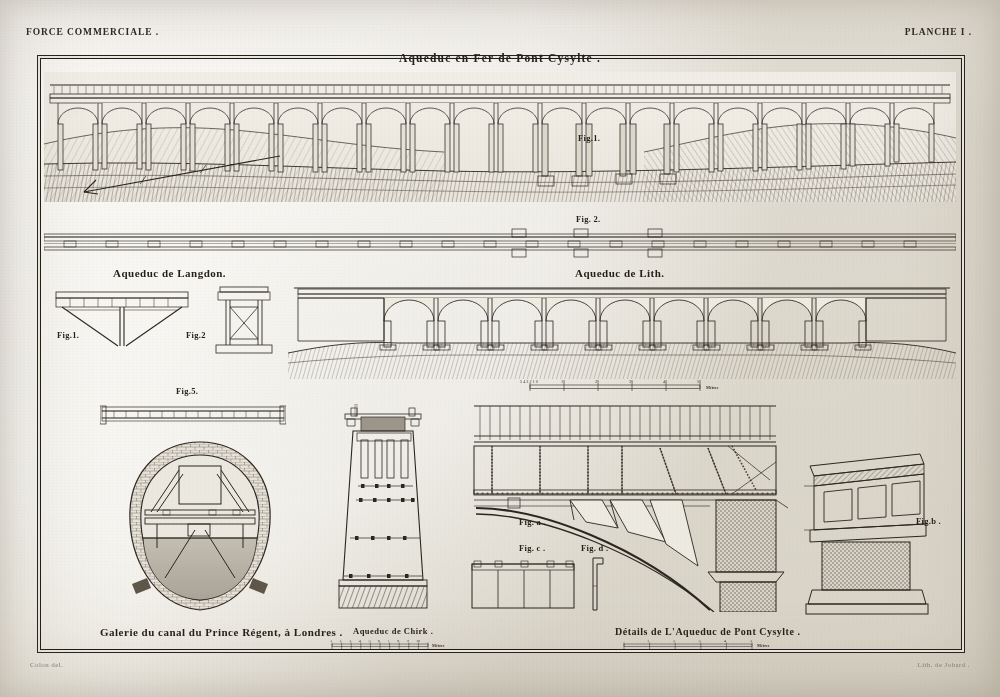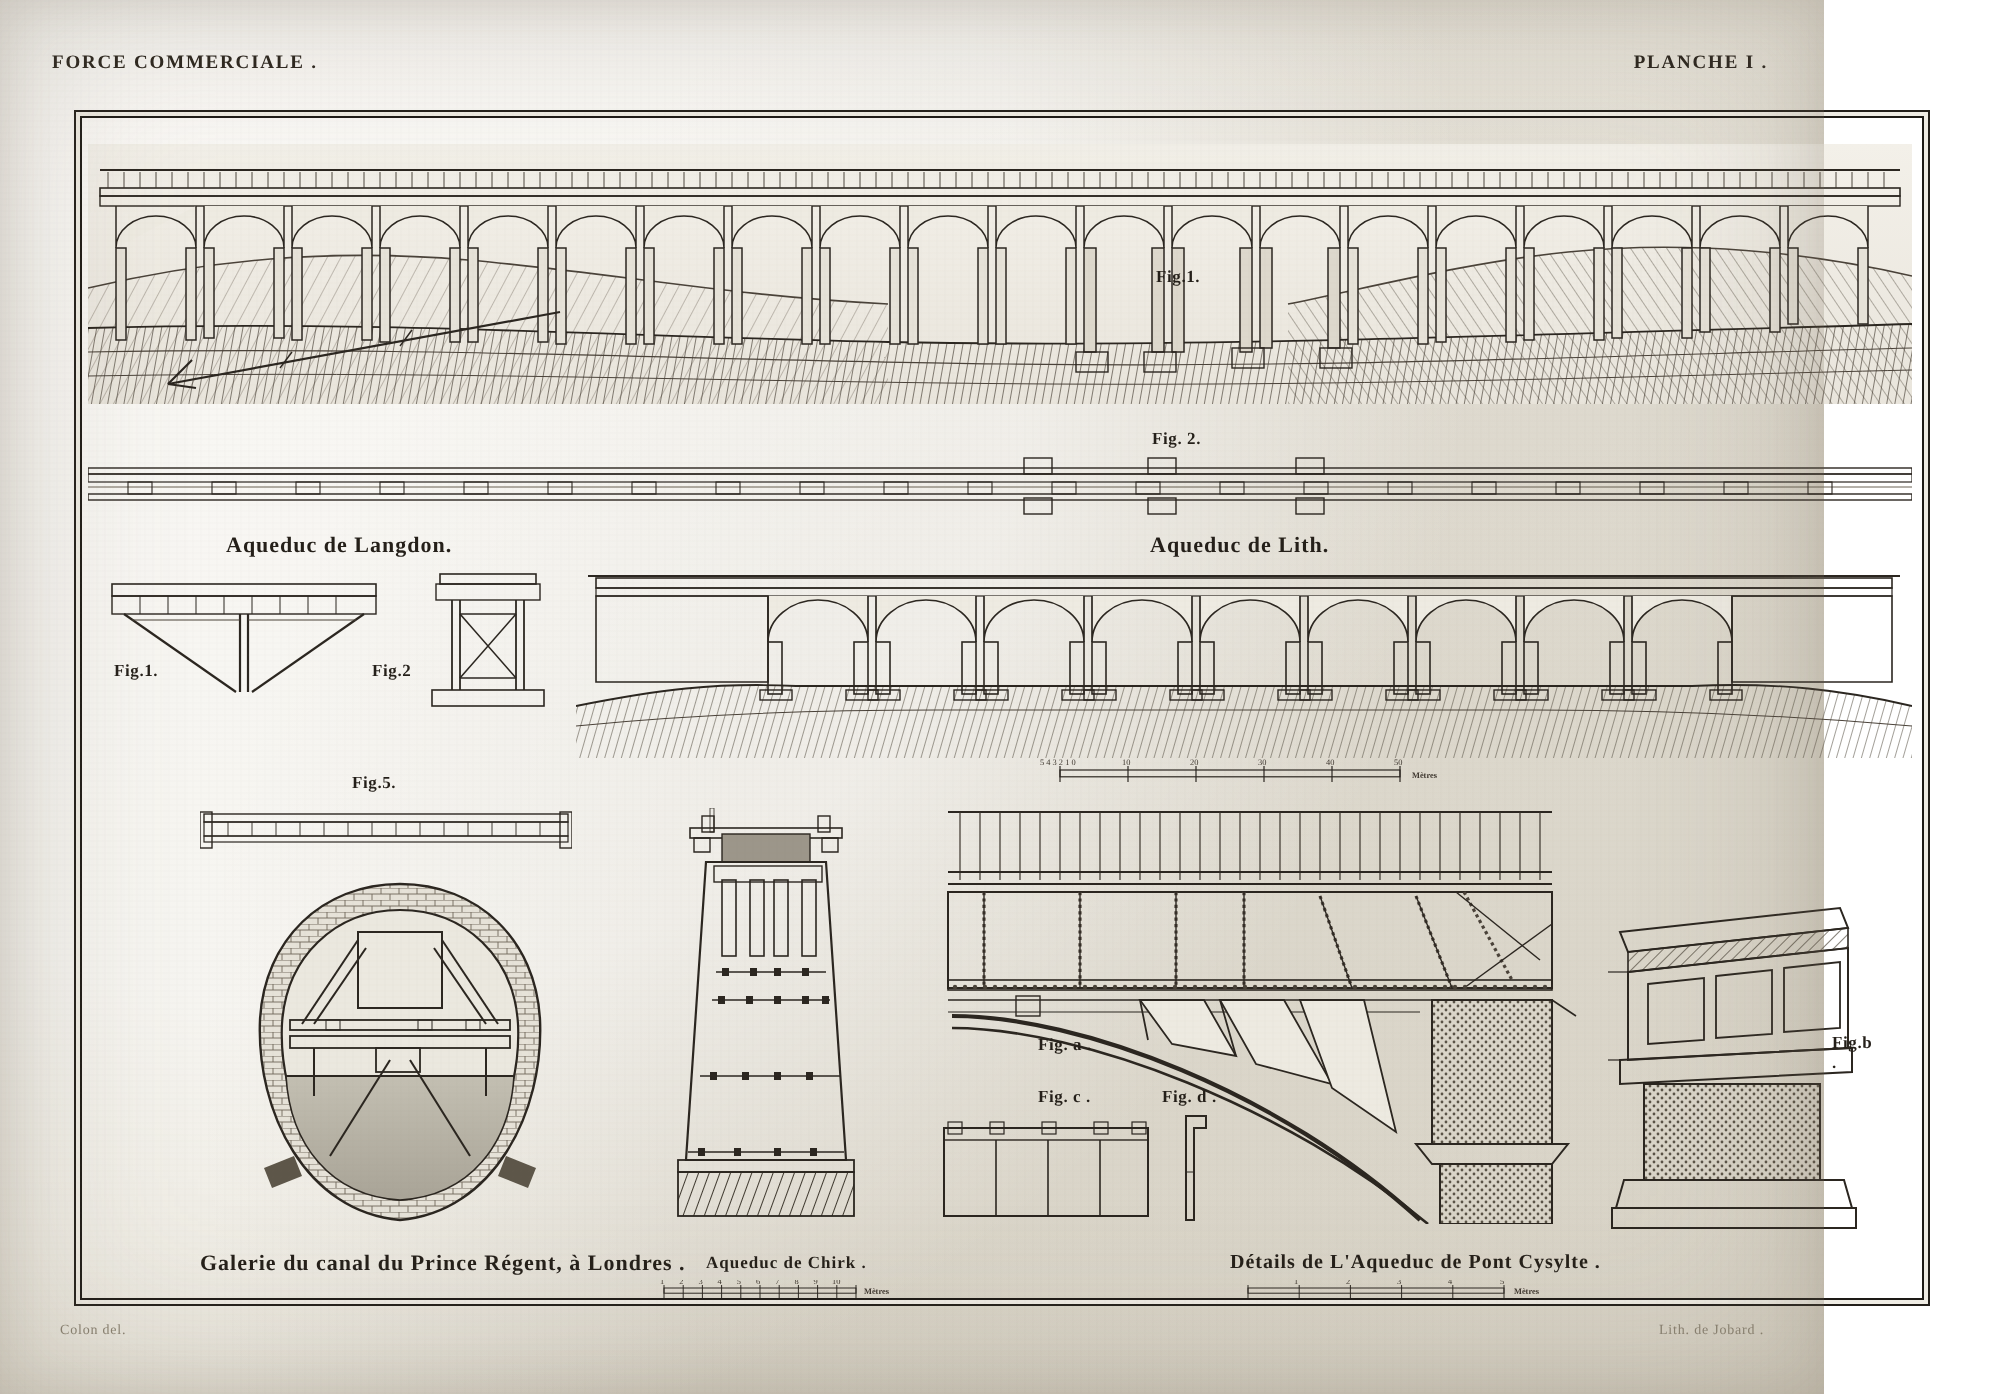--- a/index.html
+++ b/index.html
@@ -1,18 +1,18 @@
 <!DOCTYPE html>
 <html><head>
 <meta charset="utf-8">
 <style>
   html,body{margin:0;padding:0;background:#ffffff;}
   body{width:1000px;height:697px;overflow:hidden;
        font-family:"Liberation Serif",serif;color:#1a1713;}
-  #plate{position:relative;width:912px;height:697px;
+  #plate{position:relative;width:1000px;height:697px;
          background:#efece4;
          background-image:
            radial-gradient(circle at 18% 22%, rgba(255,255,255,.55) 0 38%, rgba(0,0,0,0) 62%),
            radial-gradient(circle at 82% 78%, rgba(160,150,130,.20) 0 45%, rgba(0,0,0,0) 70%),
            linear-gradient(165deg,#f4f1ea 0%,#edeae1 45%,#e6e2d7 100%);
   }
   .grain{position:absolute;inset:0;pointer-events:none;opacity:.30;
     background-image:
       repeating-linear-gradient(0deg, rgba(120,110,92,.05) 0 1px, rgba(0,0,0,0) 1px 3px),
       repeating-linear-gradient(90deg, rgba(120,110,92,.04) 0 1px, rgba(0,0,0,0) 1px 4px);}
@@ -46,20 +46,21 @@
 </head>
 <body>
 
 <div id="plate">
 
   <div class="hdr" id="hdr-left">FORCE  COMMERCIALE .</div>
   <div class="hdr" id="hdr-right">PLANCHE  I .</div>
 
   <div id="frame"></div>
 
+  <div class="ttl" id="title-main">Aqueduc en Fer de Pont  Cysylte .</div>
 
   <svg id="sv-top" style="left:44px;top:72px;" width="912" height="130" viewBox="0 0 912 130">
     <defs>
       <linearGradient id="skyg" x1="0" y1="0" x2="0" y2="1">
         <stop offset="0" stop-color="#f3f0e9"></stop>
           <stop offset="1" stop-color="#e9e5dc"></stop>
       </linearGradient>
       <pattern id="hatchL" width="6" height="6" patternUnits="userSpaceOnUse" patternTransform="rotate(28)">
         <line x1="0" y1="0" x2="0" y2="6" stroke="#6f665a" stroke-width=".7"></line>
       </pattern>

